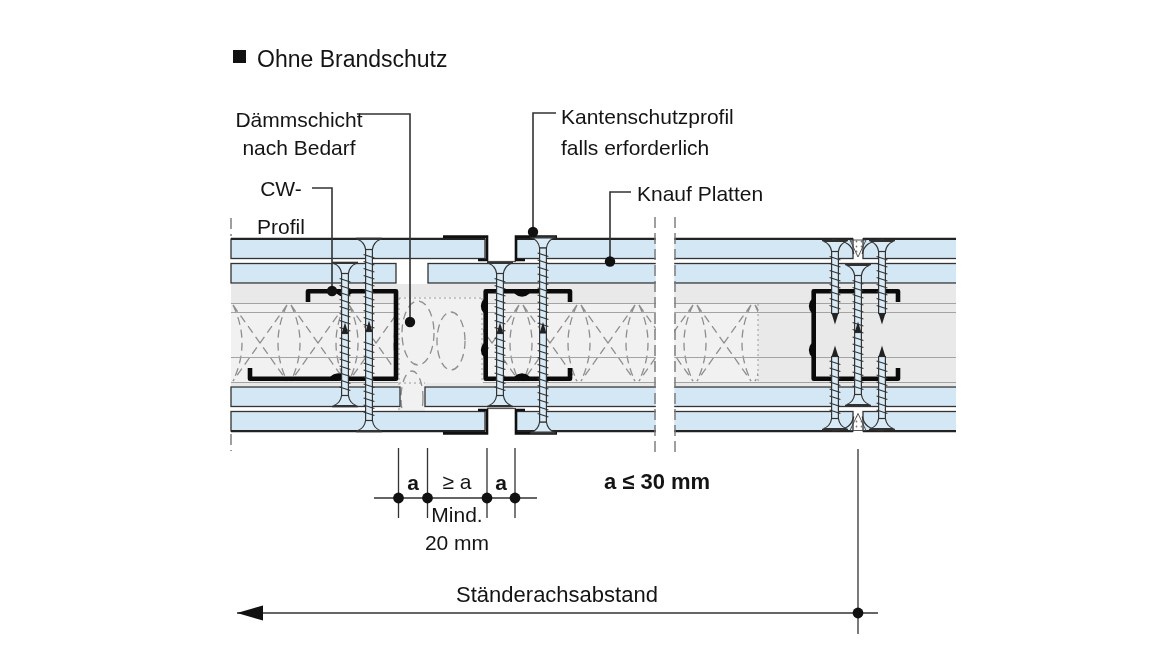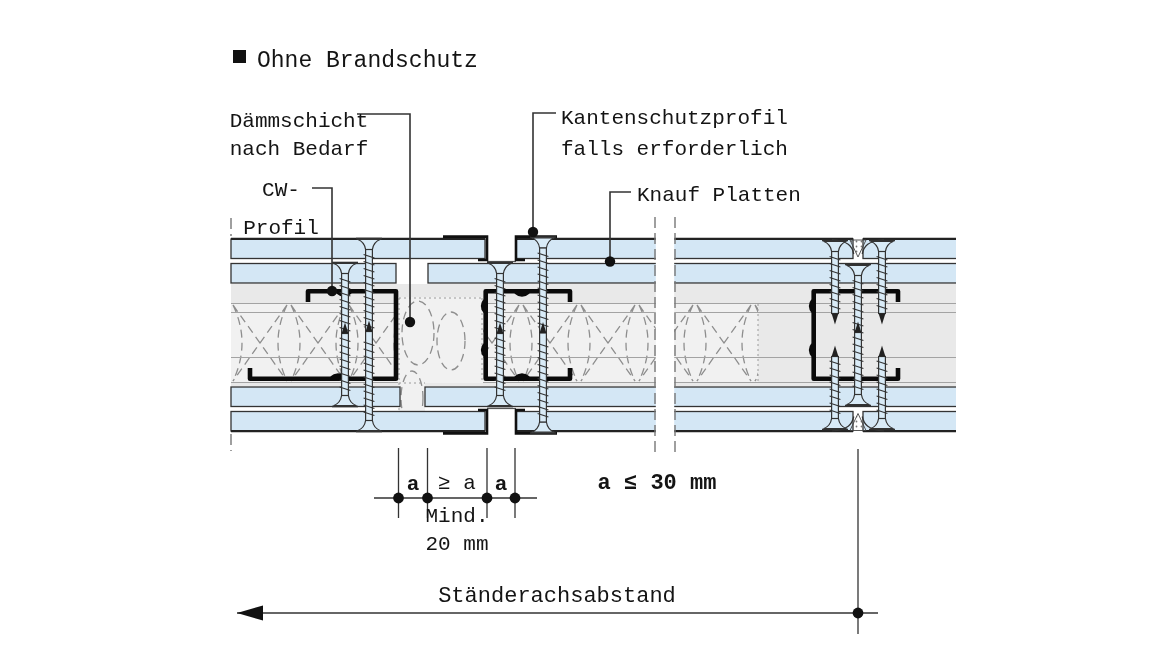--- a/index.html
+++ b/index.html
@@ -1,17 +1,17 @@
 <!DOCTYPE html>
 <html><head>
 <meta charset="utf-8">
 <style>
   html,body{margin:0;padding:0;background:#fff;}
   .stage{position:relative;width:956px;height:660px;background:#fff;overflow:hidden;
-         font-family:Liberation Mono, monospace;}
+         font-family:Liberation Sans, sans-serif;}
   svg{position:absolute;left:0;top:0;}
   text{fill:#141414;}
   .ttl{font-size:23px;}
   .lbl{font-size:21px;}
   .dimtxt{font-size:21px;}
   .dimbig{font-size:22px;font-weight:bold;}
   .bold{font-weight:bold;}
   .mid{text-anchor:middle;}
   .board{fill:#d4e7f5;stroke:#333;stroke-width:1.3;}
   .core{fill:#e9e9e9;}

